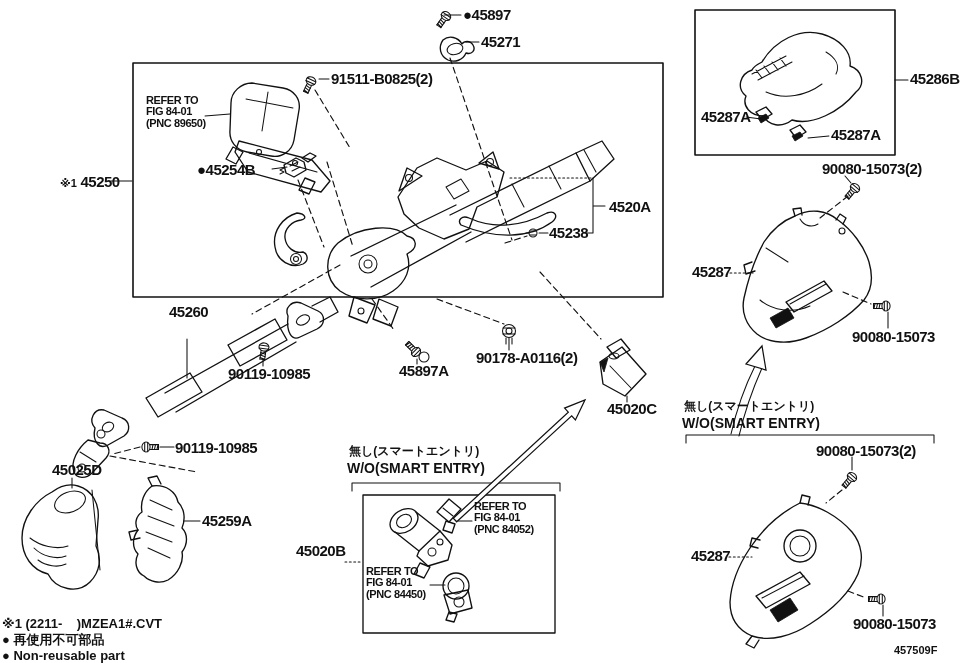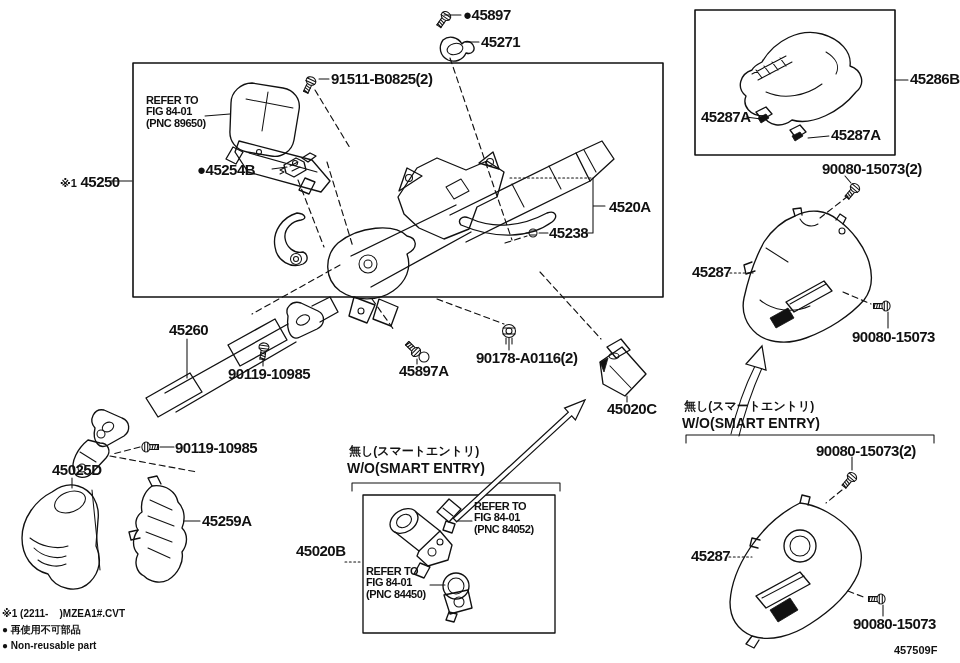--- a/index.html
+++ b/index.html
@@ -10,21 +10,21 @@
   .thin{stroke-width:1.05;}
   .box{stroke-width:1.6;}
   .dash{stroke-dasharray:6 4;stroke-width:1.15;}
   .dot{stroke-dasharray:1.8 2.6;stroke-width:1.1;}
   .fillb{fill:#111;stroke:#111;stroke-width:0.8;}
   .wfill{fill:#fff;stroke:#111;stroke-width:1.25;}
   .lbl{position:absolute;font-weight:700;font-size:15px;line-height:1.04;letter-spacing:-0.5px;white-space:pre;}
   .sm{font-size:11px;letter-spacing:-0.4px;white-space:pre-line;}
   .jp{font-size:12px;font-weight:700;letter-spacing:0;}
   .en{font-size:14px;font-weight:700;letter-spacing:0;}
-  .fn{font-size:10px;font-weight:700;letter-spacing:0;}
+  .fn{font-size:13px;font-weight:700;letter-spacing:0;margin-top:8px;}
   .code{font-size:11px;font-weight:700;letter-spacing:0;text-align:center;}
   .pfx{font-size:11px;letter-spacing:0;}
 </style>
 </head>
 <body>
 
 <div id="stage">
 
 <svg id="art" width="960" height="663" viewBox="0 0 960 663">
   <defs>
@@ -274,21 +274,21 @@
 <div class="lbl" style="left:831px;top:127px">45287A</div>
 <div class="lbl" style="left:822px;top:161px">90080-15073(2)</div>
 <div class="lbl" style="left:692px;top:264px">45287</div>
 <div class="lbl" style="left:852px;top:329px">90080-15073</div>
 <div class="lbl jp" style="left:684px;top:400px">無し(スマートエントリ)</div>
 <div class="lbl en" style="left:682px;top:416px">W/O(SMART ENTRY)</div>
 <div class="lbl" style="left:816px;top:443px">90080-15073(2)</div>
 <div class="lbl" style="left:691px;top:548px">45287</div>
 <div class="lbl" style="left:853px;top:616px">90080-15073</div>
 <div class="lbl code" style="left:894px;top:645px">457509F</div>
-<div class="lbl" style="left:169px;top:322px">45260</div>
+<div class="lbl" style="left:169px;top:304px">45260</div>
 <div class="lbl" style="left:228px;top:366px">90119-10985</div>
 <div class="lbl" style="left:399px;top:363px">45897A</div>
 <div class="lbl" style="left:476px;top:350px">90178-A0116(2)</div>
 <div class="lbl" style="left:607px;top:401px">45020C</div>
 <div class="lbl" style="left:175px;top:440px">90119-10985</div>
 <div class="lbl" style="left:52px;top:462px">45025D</div>
 <div class="lbl" style="left:202px;top:513px">45259A</div>
 <div class="lbl jp" style="left:349px;top:445px">無し(スマートエントリ)</div>
 <div class="lbl en" style="left:347px;top:461px">W/O(SMART ENTRY)</div>
 <div class="lbl" style="left:296px;top:543px">45020B</div>

